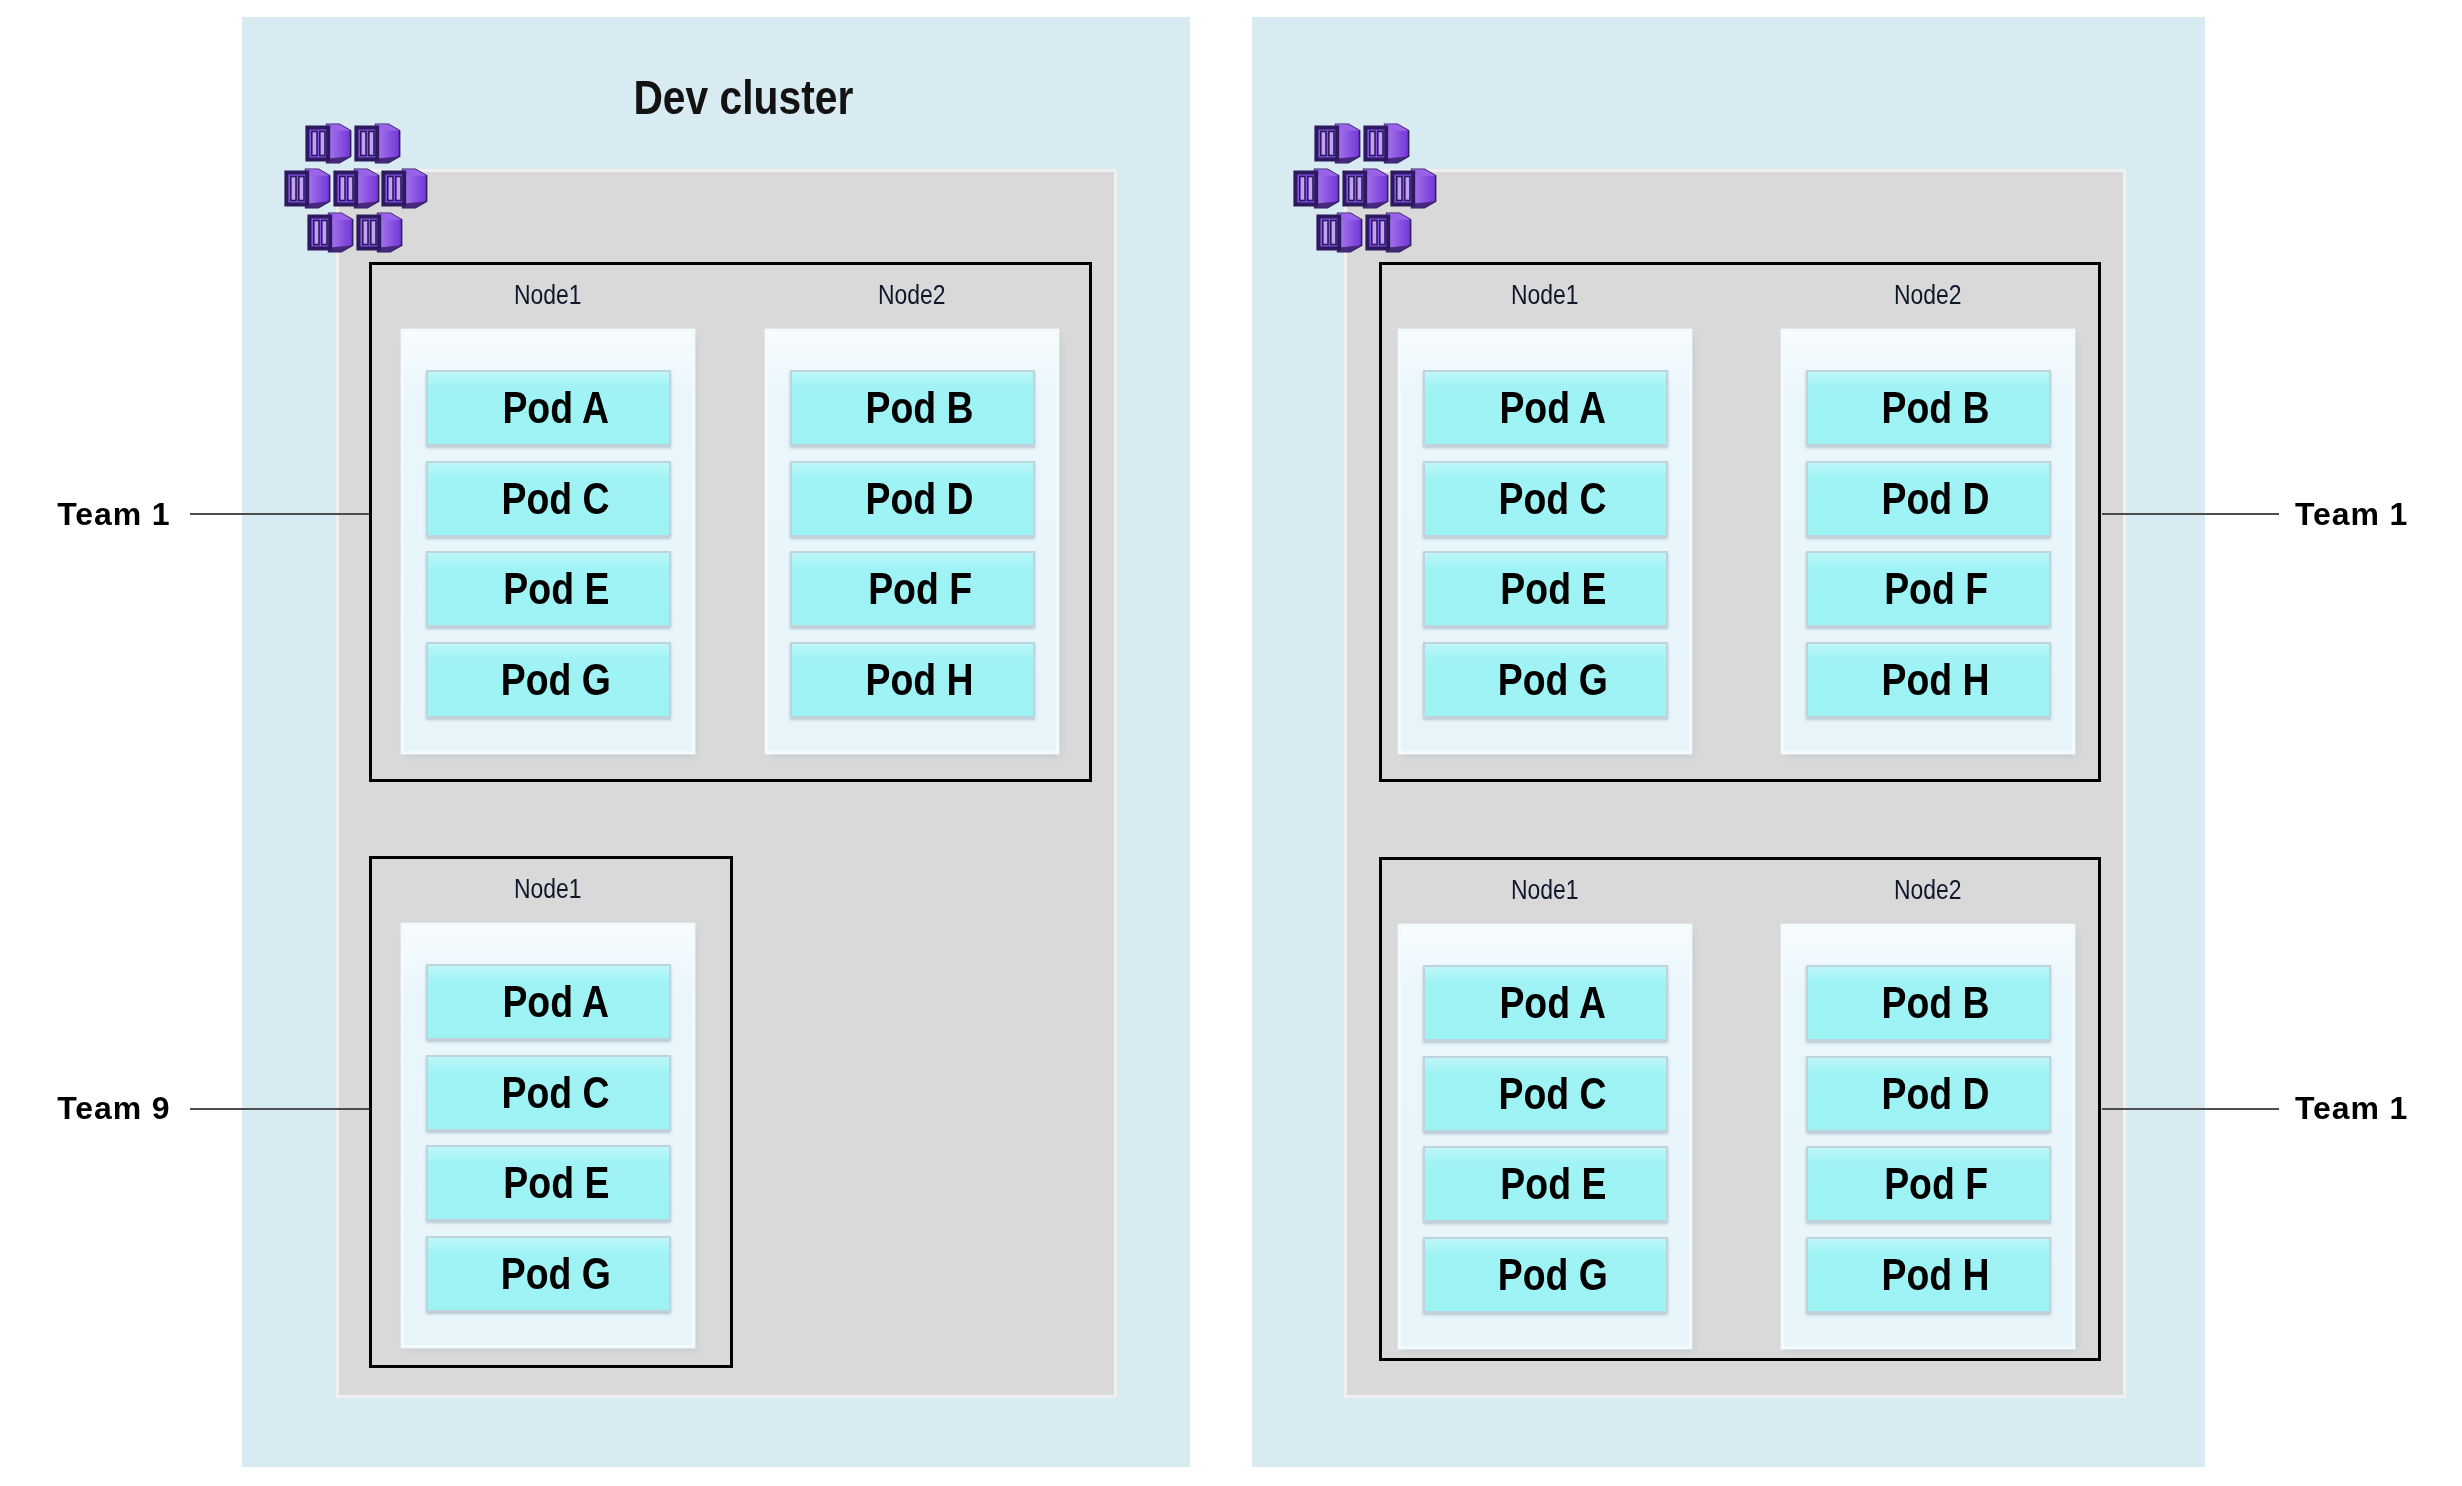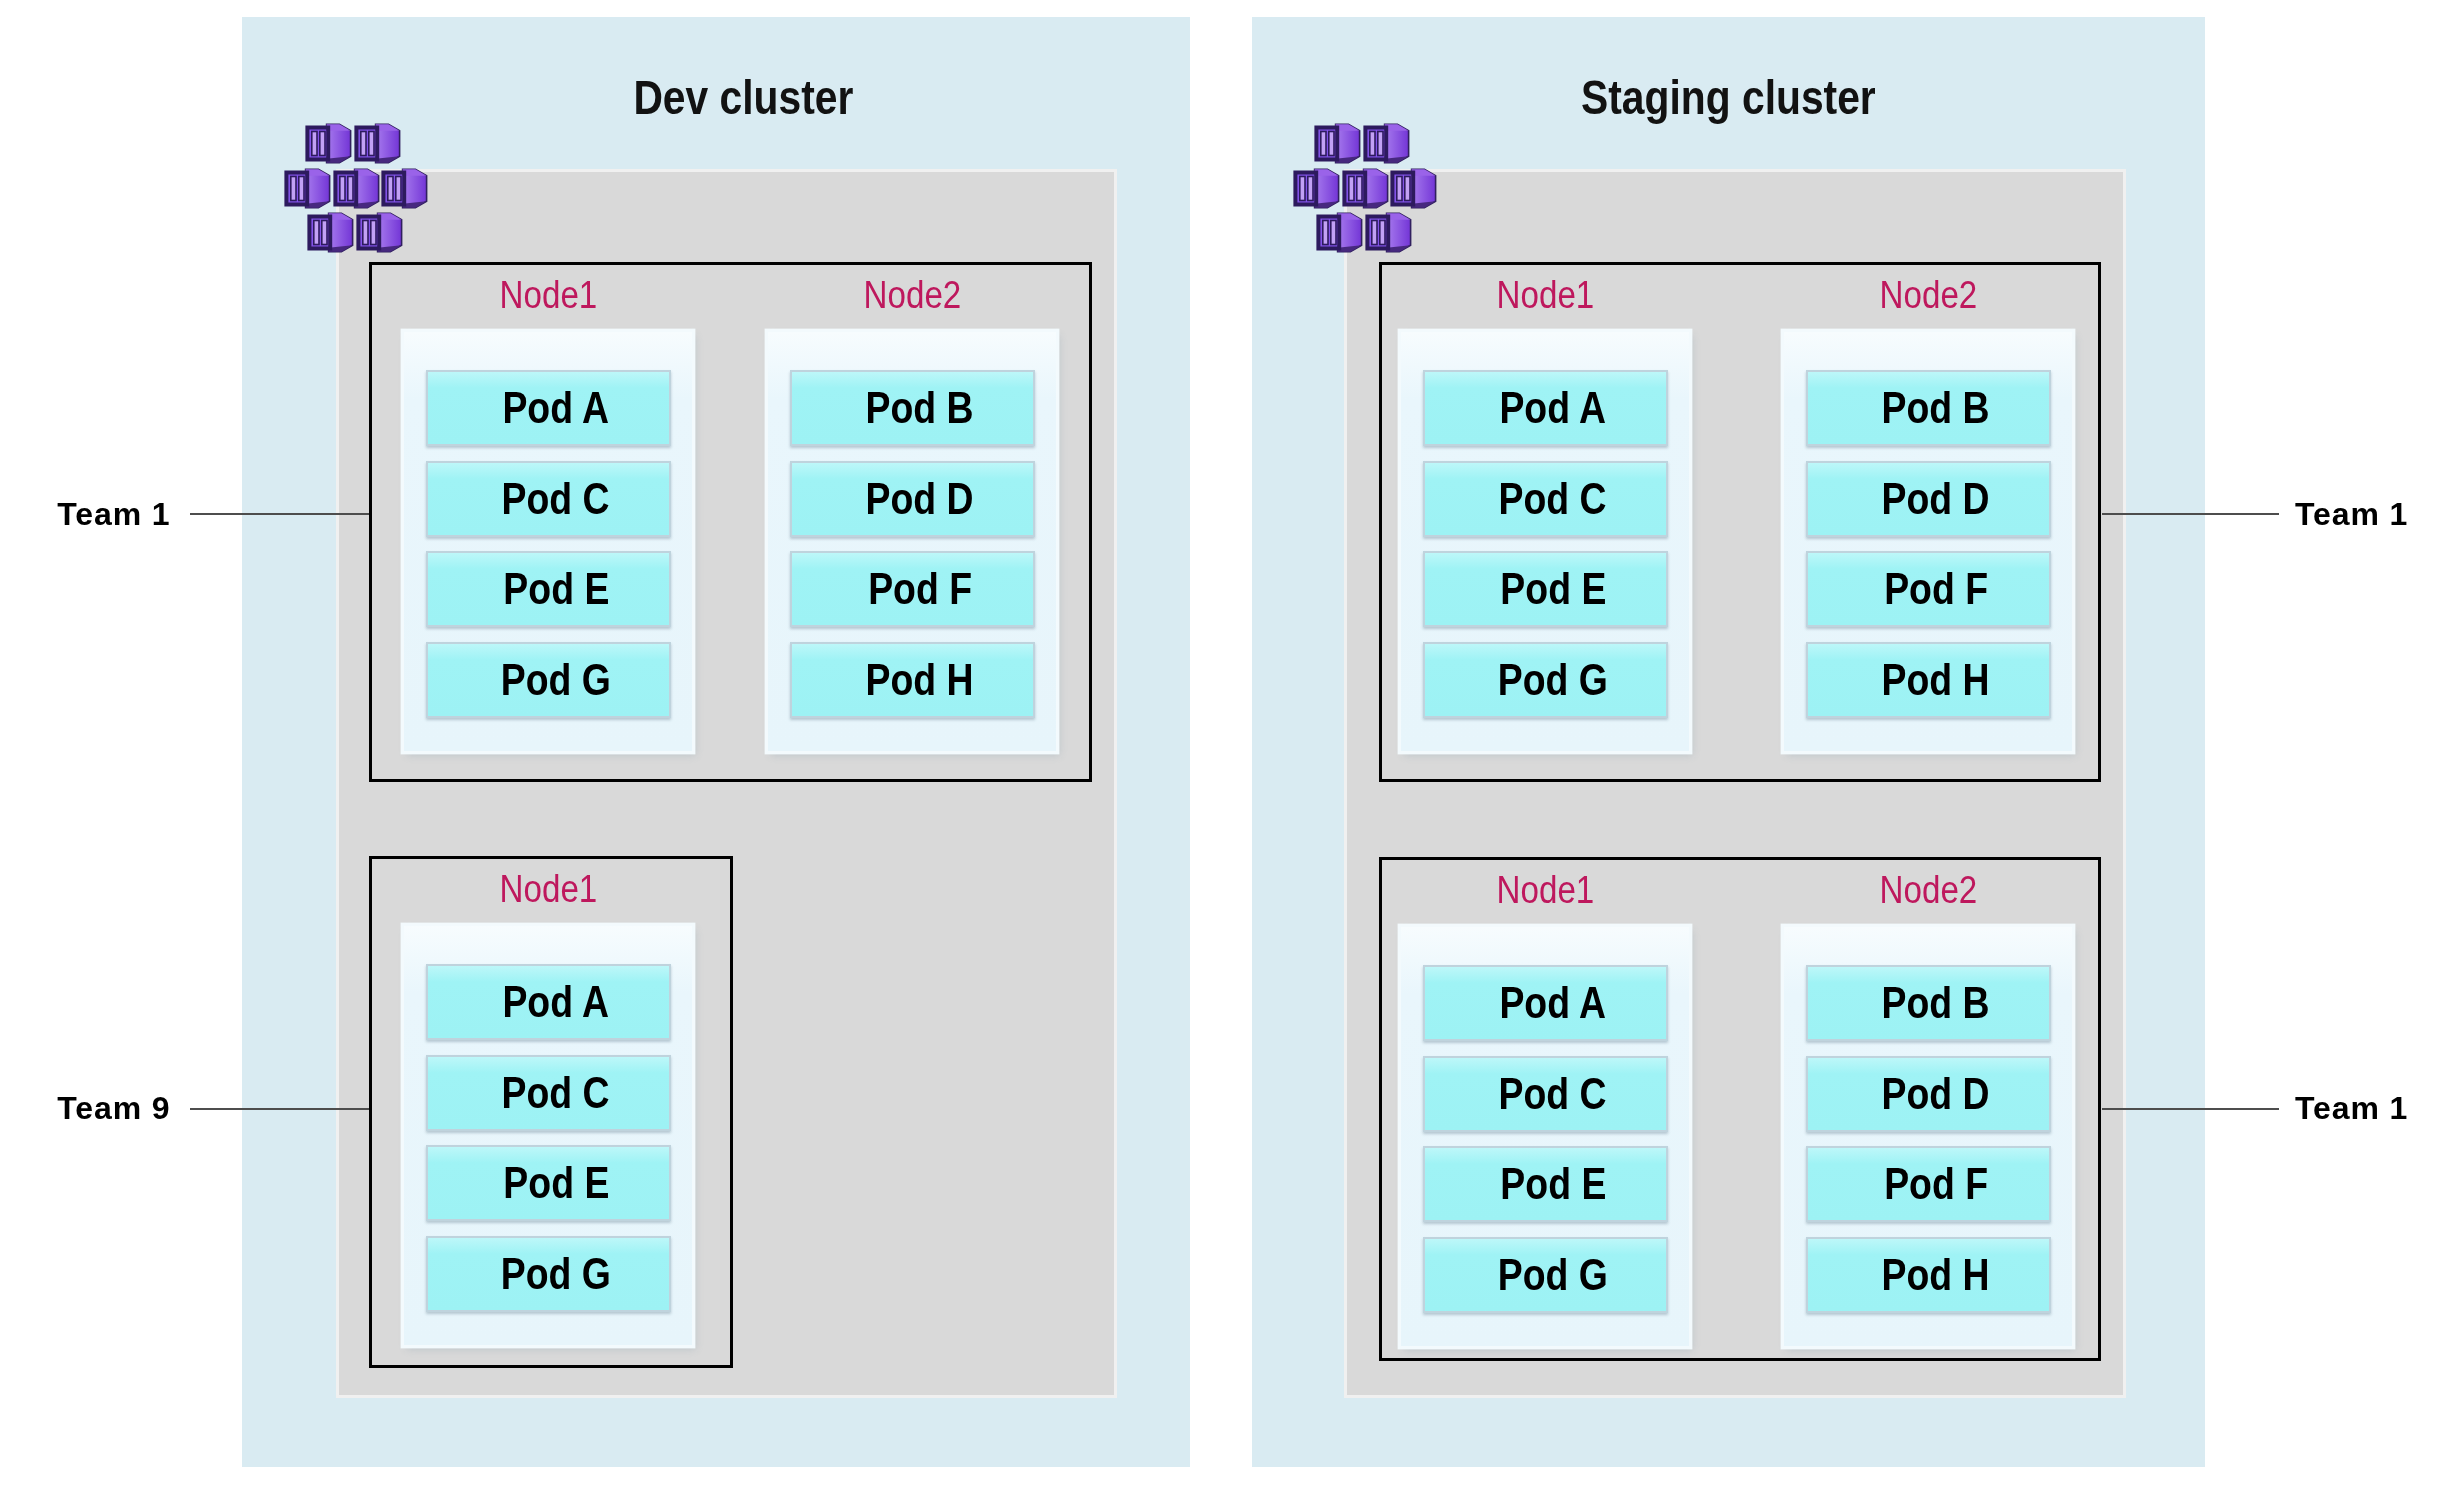--- a/index.html
+++ b/index.html
@@ -7,21 +7,21 @@
          font-family:"Liberation Sans", sans-serif;}
   .abs{position:absolute;}
 
   .panel{background:#d9ebf2;}
   .graybox{background:#d9d9d9;border:3.4px solid #f0f0f0;box-sizing:border-box;}
   .teambox{border:3.4px solid #000000;box-sizing:border-box;background:transparent;}
 
   .cluster-title{color:#121212;font-weight:bold;font-size:48px;text-align:center;line-height:55px;}
   .cond{display:inline-block;transform:scaleX(0.85);transform-origin:center;white-space:nowrap;}
 
-  .node-label{color:#be185d;font-size:39px;line-height:46px;text-align:center;}
+  .node-label{color:#0f172a;font-size:27px;line-height:46px;text-align:center;}
 
   .nodebox{background:linear-gradient(180deg,#f7fcfe 0%,#e9f6fc 16%,#e7f5fb 100%);
            box-shadow:0 0 0 3.4px #f3fafd, 2.6px 4.3px 7.7px rgba(120,150,165,.30);
            display:flex;flex-direction:column;align-items:center;gap:14.5px;
            padding-top:38px;box-sizing:border-box;}
   .pod{width:245px;height:76px;flex:0 0 76px;
        background:linear-gradient(180deg,#bdf7f9 0%,#9ff3f5 22%,#9df2f4 100%);
        border:2.6px solid #bfd3dd;box-sizing:border-box;
        box-shadow:0 1.7px 2.6px rgba(120,145,160,.45);
        display:flex;align-items:center;justify-content:center;
@@ -148,23 +148,20 @@
   </div>
 
   <div class="abs team-label" style="left:8.5px;top:492px;width:162px;text-align:right;"><span>Team 1</span></div>
   <div class="abs team-line" style="left:190px;top:513px;width:179px;"></div>
 
   <div class="abs team-label" style="left:8.5px;top:1086px;width:162px;text-align:right;"><span>Team 9</span></div>
   <div class="abs team-line" style="left:190px;top:1108px;width:179px;"></div>
 
   <div class="abs panel" style="left:1252px;top:17px;width:953px;height:1450px;"></div>
 
-  <div class="abs cluster-title" style="left:1252px;top:70px;width:953px;">
-    <span class="cond">Staging cluster</span>
-  </div>
 
   <div class="abs graybox" style="left:1344px;top:169px;width:782px;height:1229px;"></div>
 
   <div class="abs icon-cluster" style="left:1293px;top:120px;">
     <svg class="icon-unit" style="left:21.4px;top:1.7px;" viewBox="0 0 56 50" width="48" height="43">
         <use href="#boxicon"></use>
       </svg>
     <svg class="icon-unit" style="left:70px;top:1.7px;" viewBox="0 0 56 50" width="48" height="43">
         <use href="#boxicon"></use>
       </svg>

